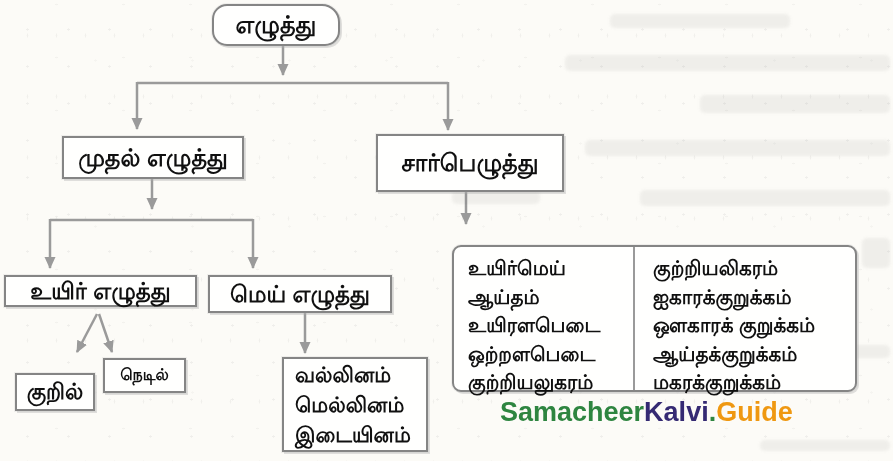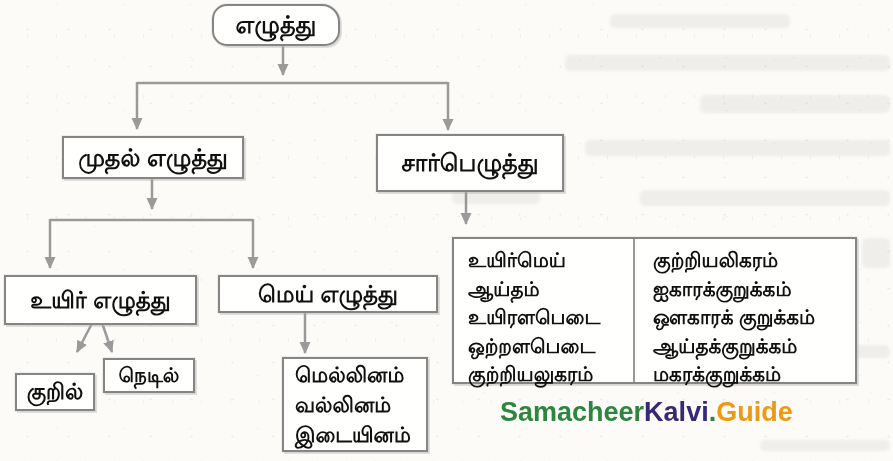--- a/index.html
+++ b/index.html
@@ -34,36 +34,36 @@
     box-shadow: 2px 2px 0 rgba(170,170,170,0.35), 0 0 0 1px rgba(200,200,200,0.25);
     line-height: 1.15;
   }
   .node-root {
     left: 212px; top: 4px; width: 128px; height: 42px;
     border-radius: 15px 18px 15px 15px;
     font-size: 24px;
   }
   .node-mudhal  { left: 62px;  top: 136px; width: 182px; height: 43px; font-size: 24px; }
   .node-saarbu  { left: 376px; top: 134px; width: 188px; height: 58px; font-size: 24px; }
-  .node-uyir    { left: 4px;   top: 275px; width: 193px; height: 50px; font-size: 23px; }
-  .node-mei     { left: 208px; top: 275px; width: 220px; height: 38px; font-size: 23px; margin-left: 10px; }
+  .node-uyir    { left: 4px;   top: 275px; width: 193px; height: 32px; font-size: 23px; }
+  .node-mei     { left: 208px; top: 275px; width: 184px; height: 38px; font-size: 23px; }
   .node-kuril   { left: 15px;  top: 357px; width: 80px;  height: 38px; font-size: 22px; margin-top: 16px; }
-  .node-nedil   { left: 103px; top: 358px; width: 92px;  height: 35px; font-size: 20px; }
+  .node-nedil   { left: 103px; top: 358px; width: 83px;  height: 35px; font-size: 16px; }
 
   .node-meitypes {
     left: 282px; top: 357px; width: 146px; height: 95px;
     flex-direction: column; align-items: flex-start; justify-content: center;
     padding: 3px 0 3px 11px; text-align: left;
     font-size: 21px; line-height: 30px;
   }
 
   .node-saarbu-table {
-    left: 452px; top: 237px; width: 405px; height: 147px;
+    left: 452px; top: 245px; width: 405px; height: 147px;
     align-items: stretch; justify-content: flex-start;
-    padding: 0; text-align: left;
+    padding: 0; text-align: left; border-radius: 9px;
   }
   .saarbu-col {
     padding: 7px 0 0 14px;
     font-size: 20px; line-height: 28.5px;
     font-weight: 700;
   }
   .saarbu-col1 { width: 181px; border-right: 2px solid #9a9a9a; }
   .saarbu-col2 { flex: 1; padding-left: 18px; }
 
   .watermark {
@@ -138,22 +138,22 @@
 
   <div class="node node-kuril">
     <span>குறில்</span>
   </div>
 
   <div class="node node-nedil">
     <span>நெடில்</span>
   </div>
 
   <div class="node node-meitypes">
+    <div>வல்லினம்</div>
     <div>மெல்லினம்</div>
-    <div>வல்லினம்</div>
     <div>இடையினம்</div>
   </div>
 
   <div class="node node-saarbu-table">
     <div class="saarbu-col saarbu-col1">
       <div>உயிர்மெய்</div>
       <div>ஆய்தம்</div>
       <div>உயிரளபெடை</div>
       <div>ஒற்றளபெடை</div>
       <div>குற்றியலுகரம்</div>

